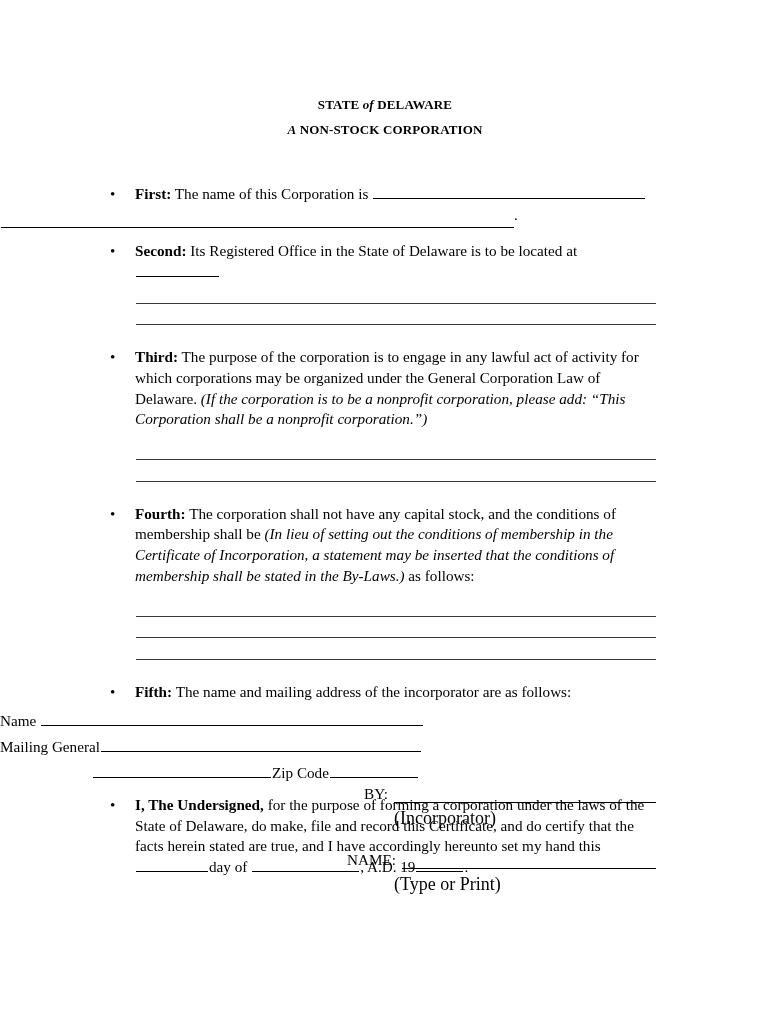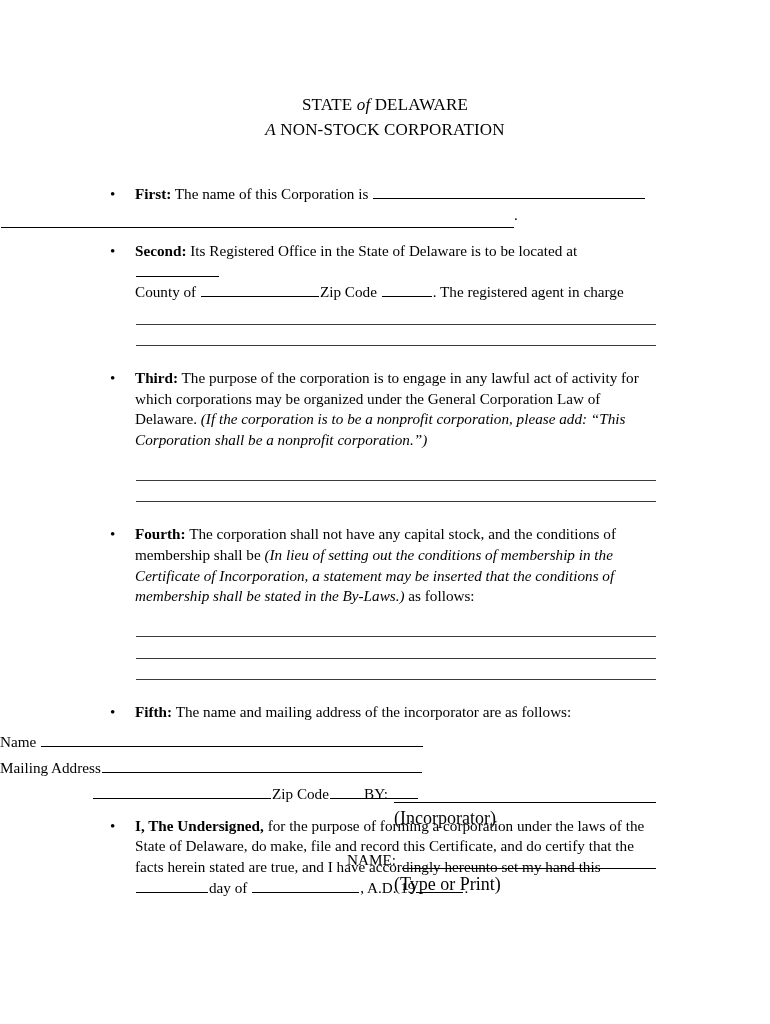--- a/index.html
+++ b/index.html
@@ -29,22 +29,22 @@
 
   
   .title-block {
     position: absolute;
     left: 0;
     top: 92px;
     width: 770px;
     text-align: center;
   }
   .title-line {
-    font-weight: normal;
-    font-size: 17px;
+    font-weight: bold;
+    font-size: 13px;
     line-height: 25px;
     letter-spacing: 0.15px;
     white-space: nowrap;
   }
   .title-line .it { font-style: italic; }
 
   
   .body-block {
     position: absolute;
     left: 0;
@@ -164,23 +164,20 @@
         <span class="rule" style="width:513px;position:absolute;left:-135px;top:11px;"></span>
         <span style="position:absolute;left:379px;top:0;">.</span>
       </div>
     </div>
 
     <div class="gap-m"></div>
 
     <div class="item">
       <span class="bullet">•</span><span class="lead">Second:</span><span> Its Registered Office in the State of Delaware is to be located at </span><span class="rule" style="width:83px"></span>
     </div>
-    <div class="cont">
-      <span>County of </span><span class="rule" style="width:118px"></span><span>Zip Code </span><span class="rule" style="width:50px"></span><span>.  The registered agent in charge</span>
-    </div>
     <div class="blank-rows">
       <div class="blank-row" style="height:21px;"></div>
       <div class="blank-row" style="height:20px;"></div>
     </div>
 
     <div class="gap-l"></div>
 
     <div class="item">
       <span class="bullet">•</span><span class="lead">Third:</span><span> The purpose of the corporation is to engage in any lawful act of activity for which corporations may be organized under the General Corporation Law of Delaware. </span><span class="it">(If the corporation is to be a nonprofit corporation, please add:  “This Corporation shall be a nonprofit corporation.”)</span>
     </div>
@@ -203,21 +200,21 @@
     </div>
 
     <div class="gap-l"></div>
 
     <div class="item">
       <span class="bullet">•</span><span class="lead">Fifth:</span><span> The name and mailing address of the incorporator are as follows:</span>
     </div>
     <div style="height:6px"></div>
     <div class="name-group">
       <div class="name-row"><span>Name </span><span class="rule" style="width:382px"></span></div>
-      <div class="name-row"><span>Mailing Address</span><span class="rule" style="width:320px"></span></div>
+      <div class="name-row"><span>Mailing General</span><span class="rule" style="width:320px"></span></div>
       <div class="name-row zip-row"><span class="rule" style="width:178px"></span><span>Zip Code</span><span class="rule" style="width:88px"></span></div>
     </div>
 
     <div class="gap-s"></div>
 
     <div class="item">
       <span class="bullet">•</span><span class="lead">I, The Undersigned,</span><span> for the purpose of forming a corporation under the laws of the State of Delaware, do make, file and record this Certificate, and do certify that the facts herein stated are true, and I have accordingly hereunto set my hand this</span>
       <div style="white-space:nowrap;">
         <span class="rule" style="width:72px"></span><span>day of </span><span class="rule" style="width:107px"></span><span>, A.D. 19</span><span class="rule" style="width:47px"></span><span>.</span>
       </div>

